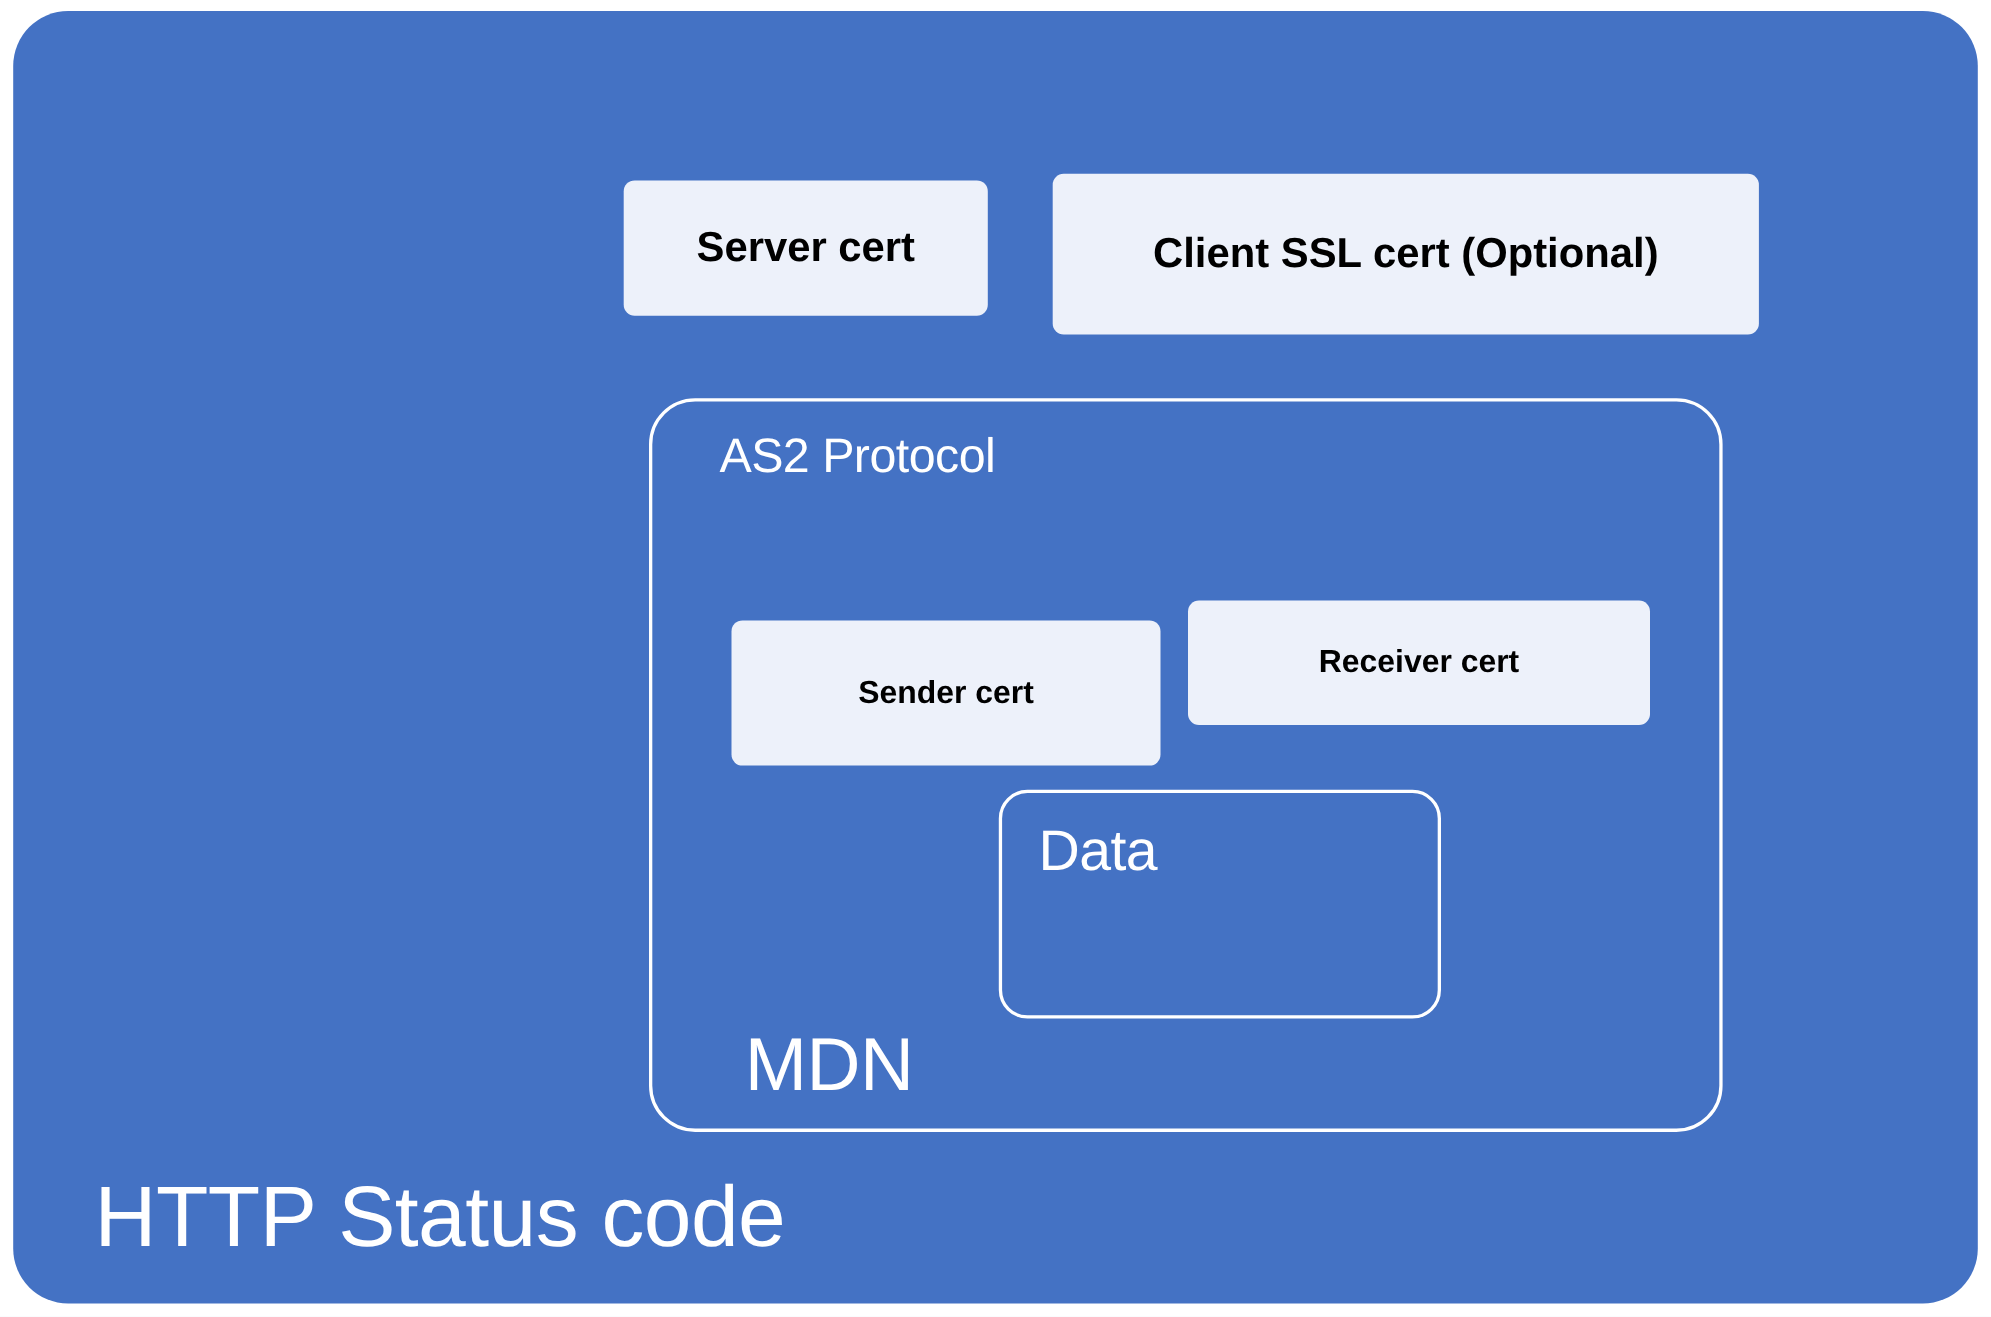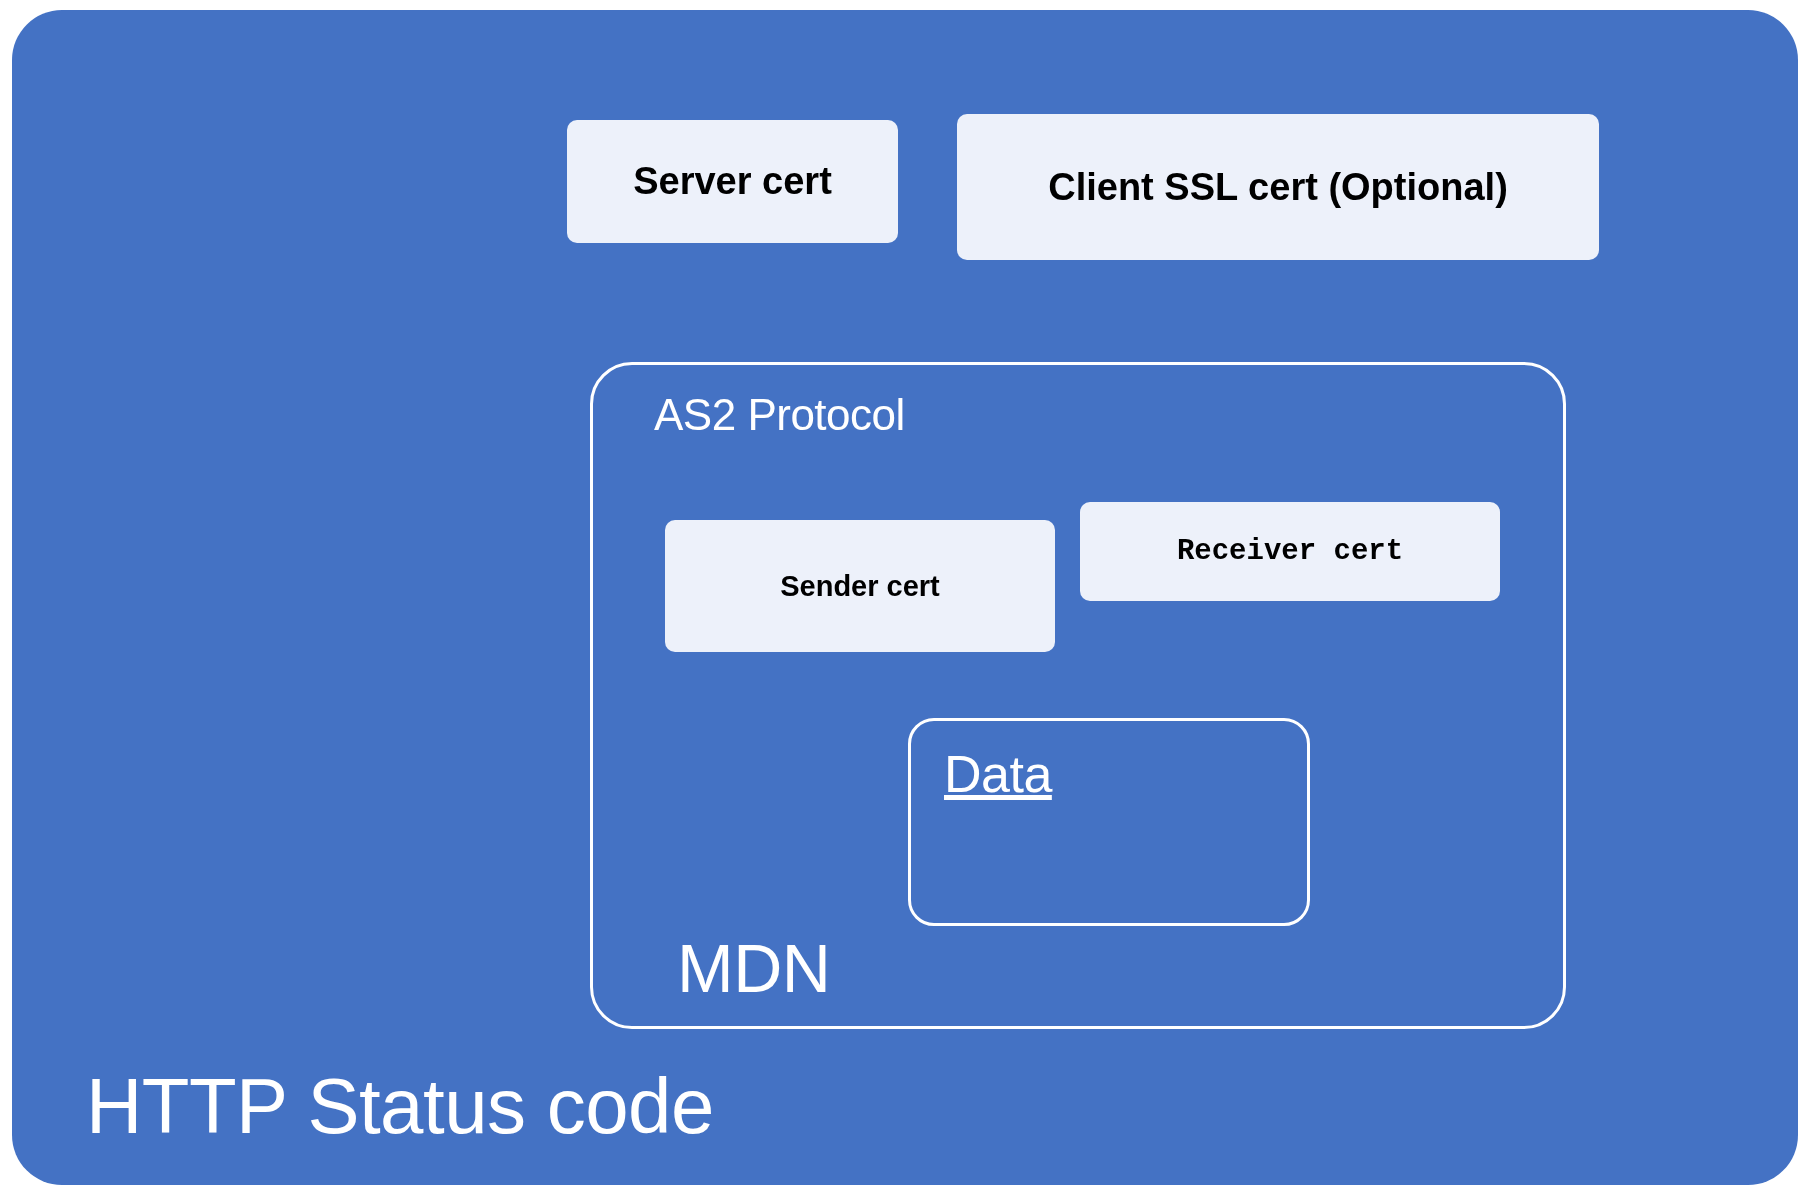--- a/index.html
+++ b/index.html
@@ -65,35 +65,35 @@
   .label-mdn {
     left: 665px;
     top: 924px;
     font-size: 68px;
   }
 
   .label-data {
     left: 932px;
     top: 738px;
     font-size: 52px;
-    text-decoration: underline;
   }
 
   
   .cert-box {
     position: absolute;
     background: #EDF1FA;
     border-radius: 10px;
     display: flex;
     align-items: center;
     justify-content: center;
     box-sizing: border-box;
     color: #000000;
     font-weight: bold;
     white-space: nowrap;
+    margin-top: 44px;
   }
 
   .box-server-cert {
     left: 555px;
     top: 110px;
     width: 331px;
     height: 123px;
     font-size: 38px;
   }
 
@@ -110,23 +110,22 @@
     top: 510px;
     width: 390px;
     height: 132px;
     font-size: 29px;
   }
 
   .box-receiver-cert {
     left: 1068px;
     top: 492px;
     width: 420px;
-    height: 99px;
+    height: 113px;
     font-size: 29px;
-    font-family: Liberation Mono, monospace;
   }
 
   
   .outline-box {
     position: absolute;
     border: 3px solid #ffffff;
     background: transparent;
     box-sizing: border-box;
   }
 

